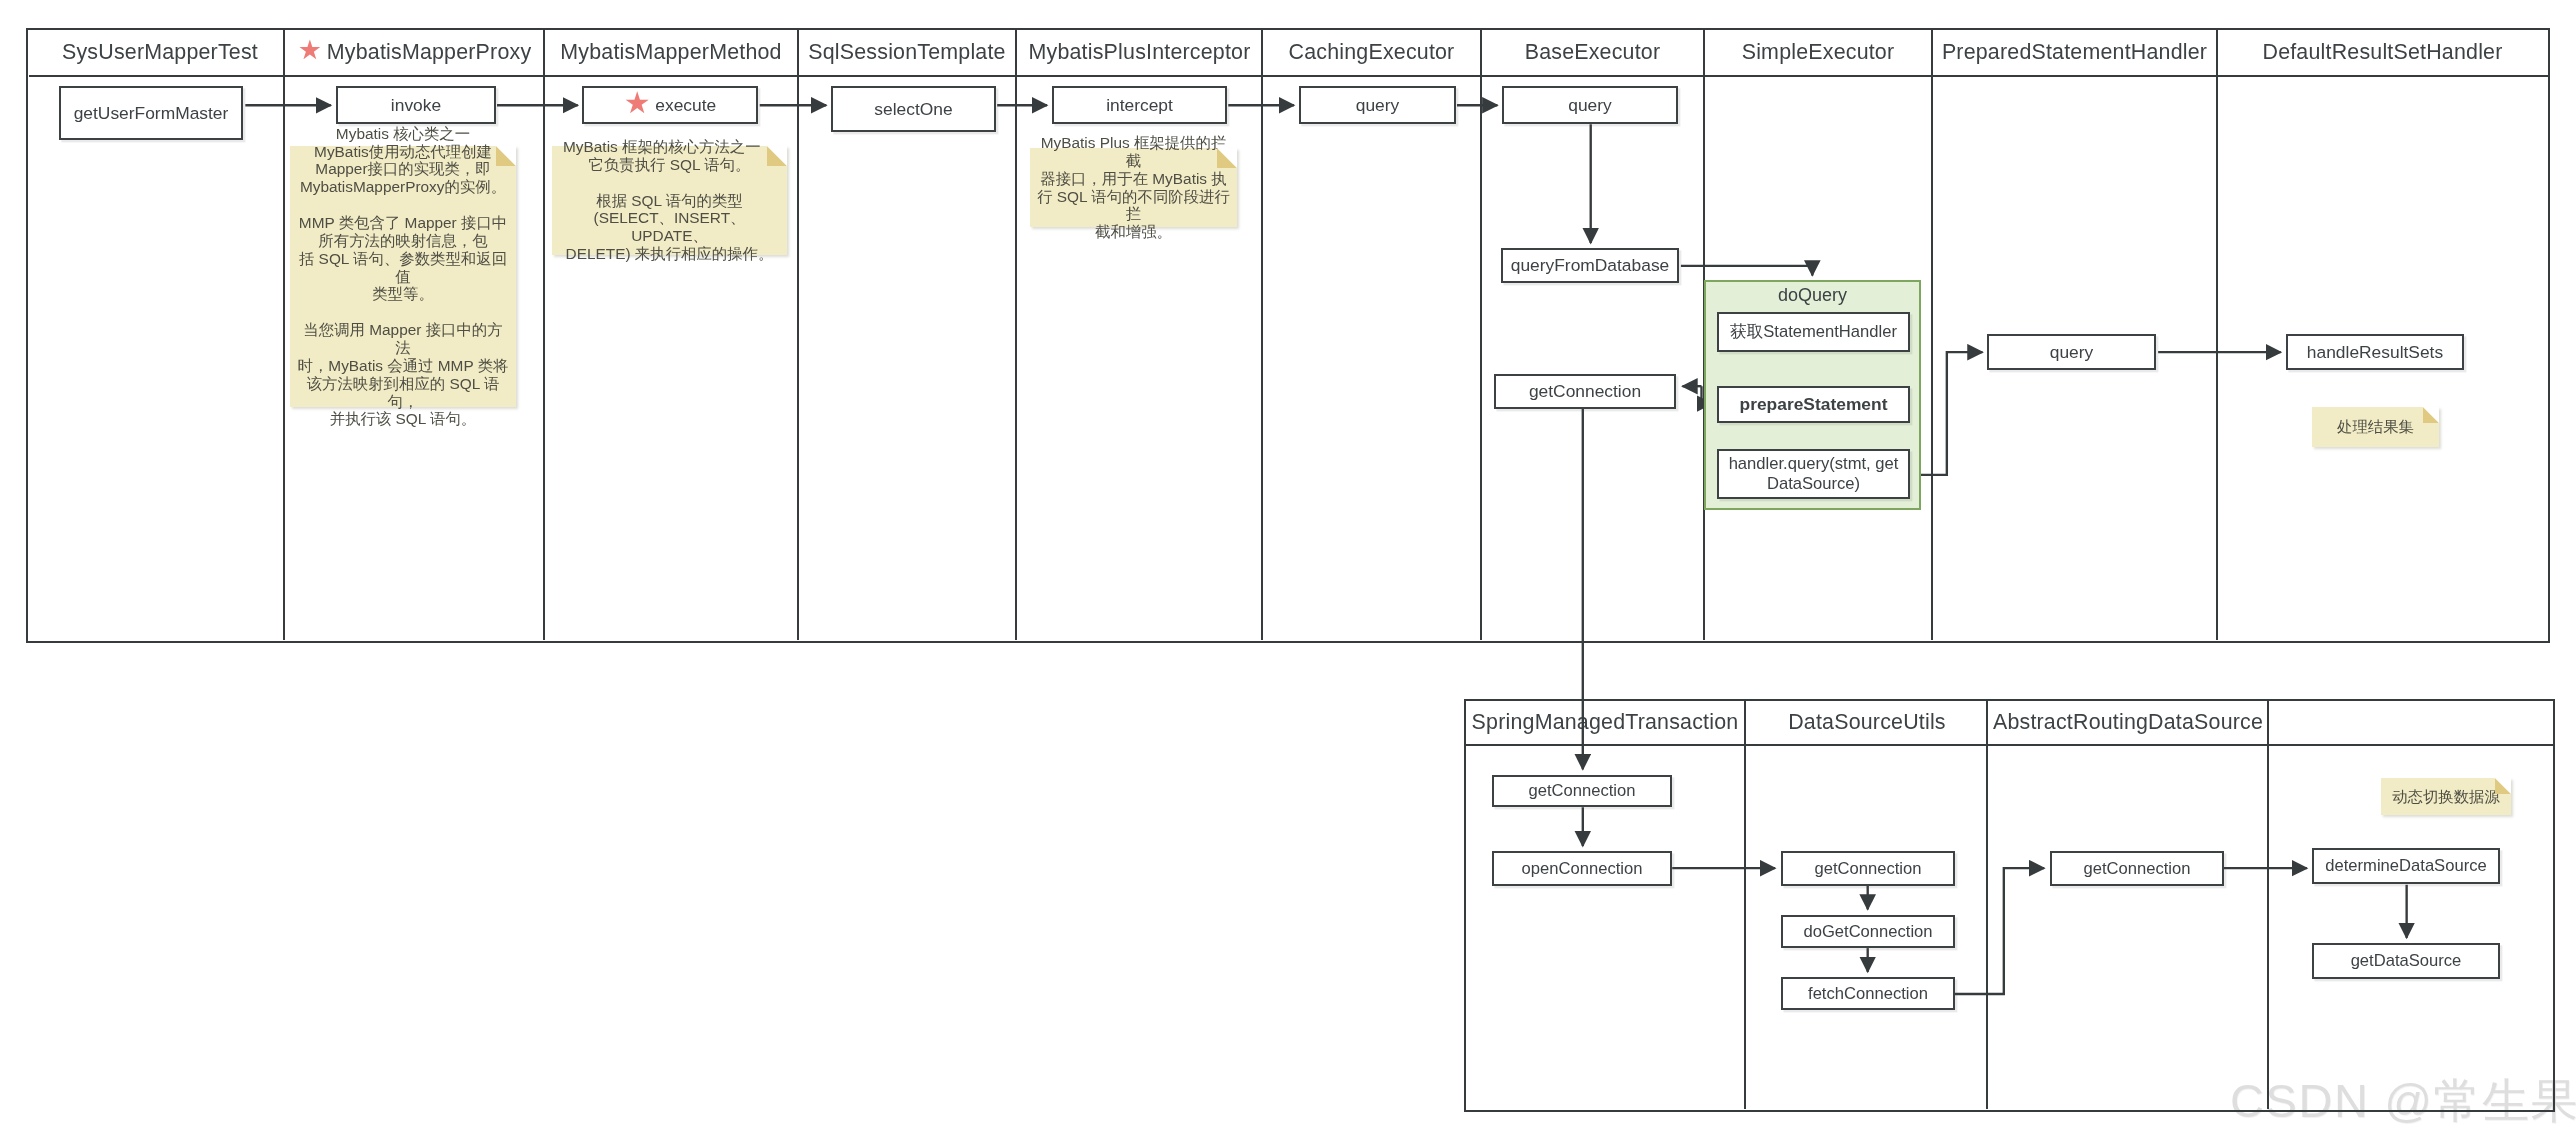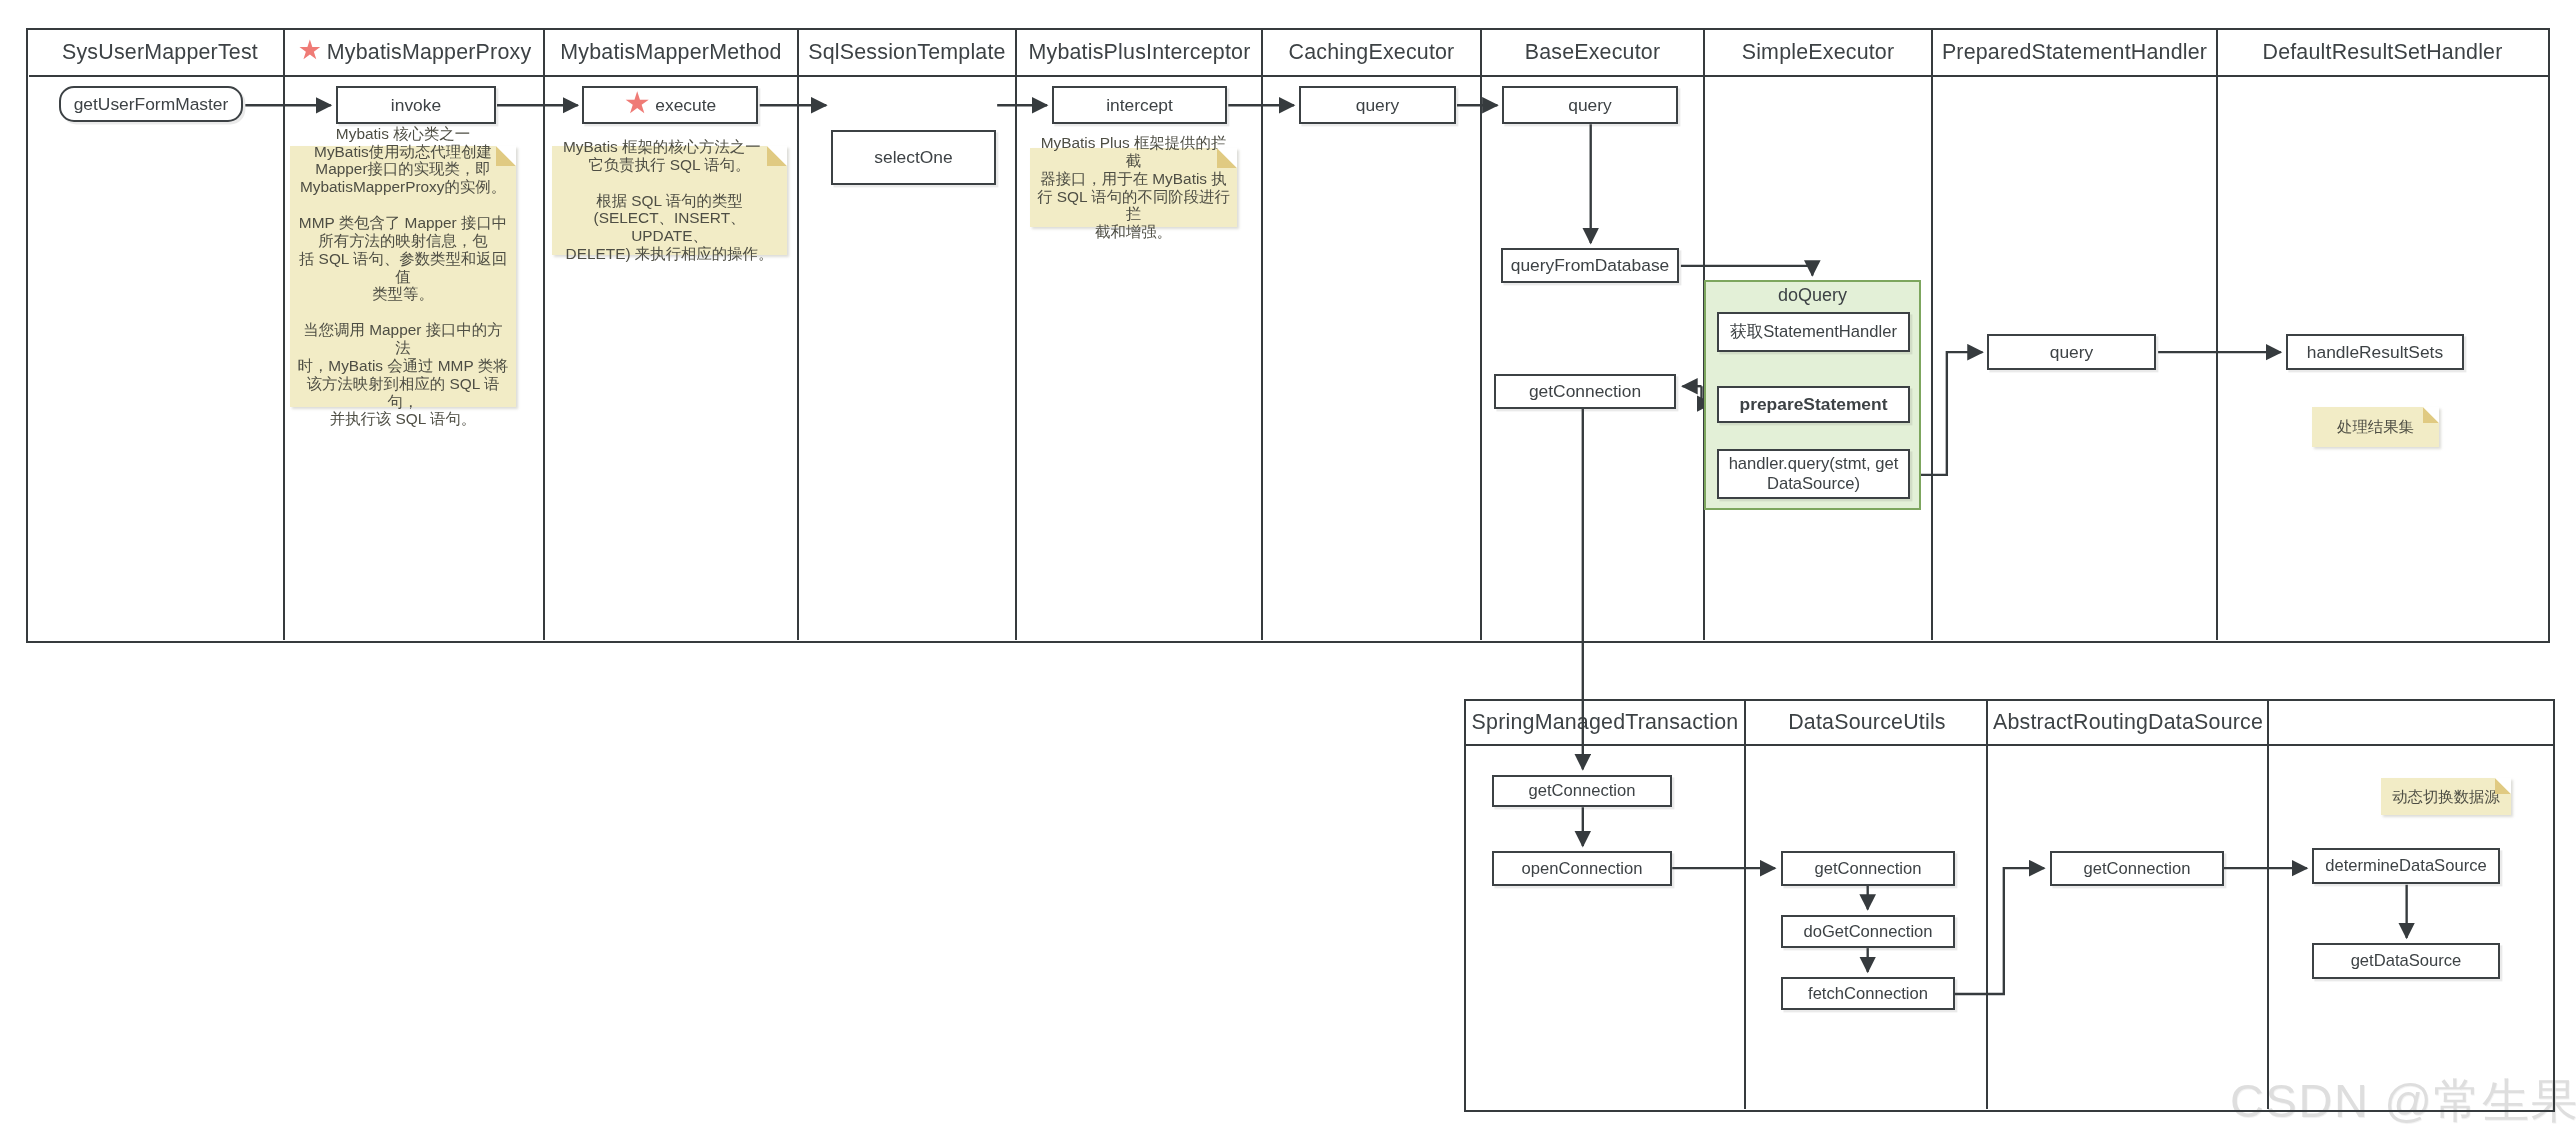--- a/index.html
+++ b/index.html
@@ -112,27 +112,27 @@
   <div class="lane-header" style="left:1705px;top:30px;width:226px;height:45px;">
     <span>SimpleExecutor</span>
   </div>
   <div class="lane-header" style="left:1933px;top:30px;width:283px;height:45px;">
     <span>PreparedStatementHandler</span>
   </div>
   <div class="lane-header" style="left:2218px;top:30px;width:329px;height:45px;">
     <span>DefaultResultSetHandler</span>
   </div>
 
-  <div class="abox" style="left:59px;top:86px;width:184px;height:36px;border-radius:15px;">getUserFormMaster</div>
+  <div class="abox" style="left:59px;top:86px;width:184px;height:54px;">getUserFormMaster</div>
   <div class="abox" style="left:336px;top:86px;width:160px;height:38px;">invoke</div>
   <div class="abox" style="left:582px;top:86px;width:176px;height:38px;">
     <span class="star">★</span>
     <span>execute</span>
   </div>
-  <div class="abox" style="left:831px;top:86px;width:165px;height:55px;margin-top:44px;">selectOne</div>
+  <div class="abox" style="left:831px;top:86px;width:165px;height:46px;">selectOne</div>
   <div class="abox" style="left:1052px;top:86px;width:175px;height:38px;">intercept</div>
   <div class="abox" style="left:1299px;top:86px;width:157px;height:38px;">query</div>
   <div class="abox" style="left:1502px;top:86px;width:176px;height:38px;">query</div>
 
   <div class="abox" style="left:1501px;top:248px;width:178px;height:35px;">queryFromDatabase</div>
   <div class="abox" style="left:1494px;top:374px;width:182px;height:35px;">getConnection</div>
 
   <div class="group" style="left:1704px;top:280px;width:217px;height:230px;">
     <div class="group-title">doQuery</div>
   </div>

